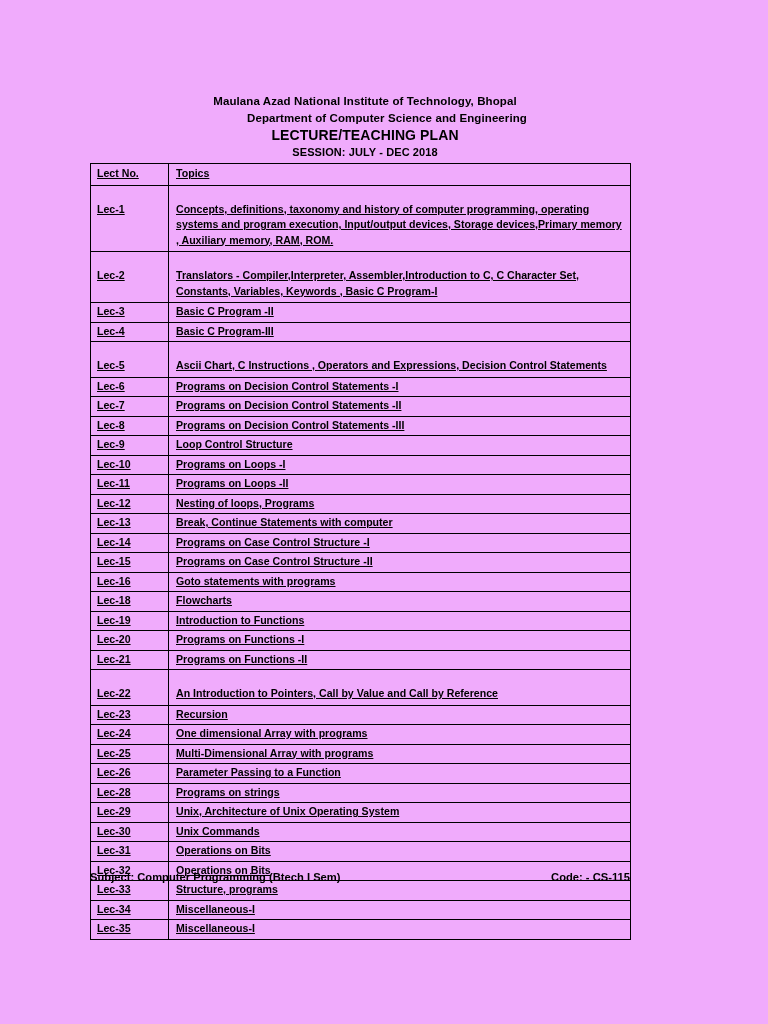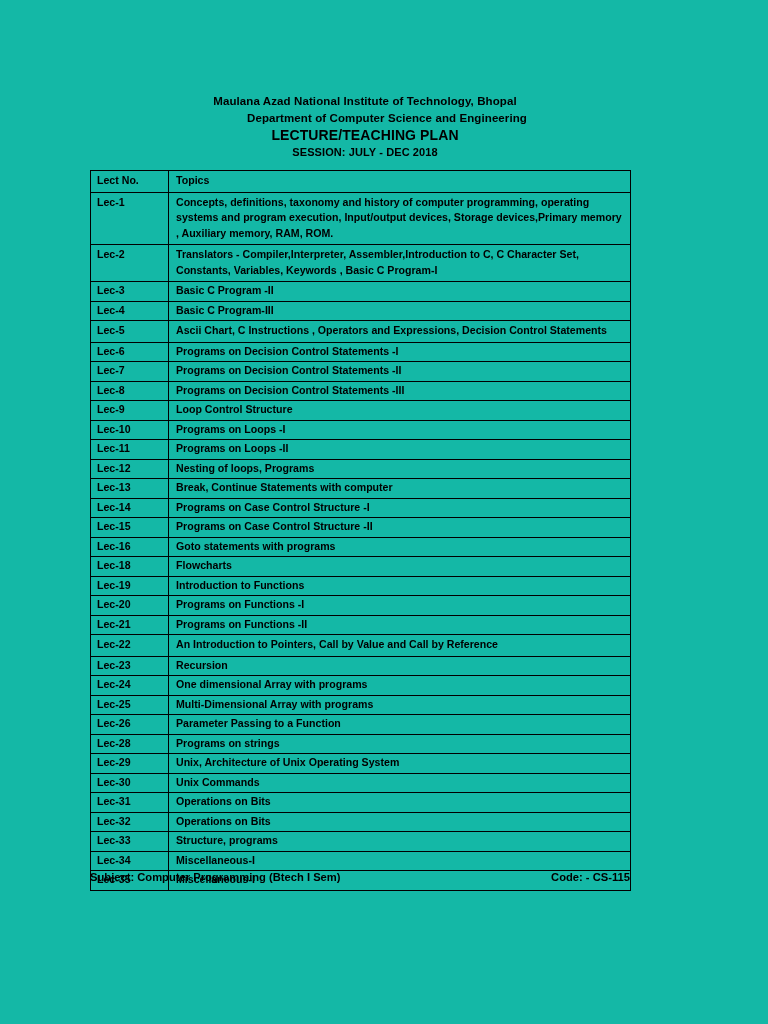--- a/index.html
+++ b/index.html
@@ -14,21 +14,21 @@
     color: #000000;
     position: relative;
     overflow: hidden;
   }
   .page {
     position: absolute;
     left: 0;
     top: 0;
     width: 768px;
     height: 1024px;
-    background: #14b8a6;
+    background: #f0abfc;
   }
 
   
   .doc-header {
     position: absolute;
     left: 0;
     top: 93px;
     width: 730px;
     text-align: center;
   }
@@ -41,24 +41,25 @@
   }
   .doc-header .hline.l1 { font-size: 11.5px; }
   .doc-header .hline.l2 { font-size: 11.5px; margin-left: 44px; }
   .doc-header .hline.l3 { font-size: 14px; text-align: center; }
   .doc-header .hline.l4 { font-size: 11px; }
 
   
   .plan-table {
     position: absolute;
     left: 90px;
-    top: 170px;
+    top: 163px;
     width: 540px;
     border-collapse: collapse;
     table-layout: fixed;
+    text-decoration: underline;
   }
   .plan-table td, .plan-table th {
     border: 1px solid #000000;
     padding: 1px 0 2px 6px;
     font-size: 10.6px;
     font-weight: bold;
     line-height: 15.5px;
     vertical-align: top;
     text-align: left;
   }
@@ -69,21 +70,21 @@
   }
   .plan-table .topic-cell {
     padding-left: 7px;
     padding-right: 4px;
   }
   .plan-table tr.hdr td {
     padding-top: 2px;
     padding-bottom: 3px;
   }
   .plan-table tr.tall td {
-    padding-top: 2px;
+    padding-top: 16px;
     padding-bottom: 3px;
   }
 
   
   .doc-footer {
     position: absolute;
     left: 90px;
     top: 871px;
     width: 540px;
     display: flex;

